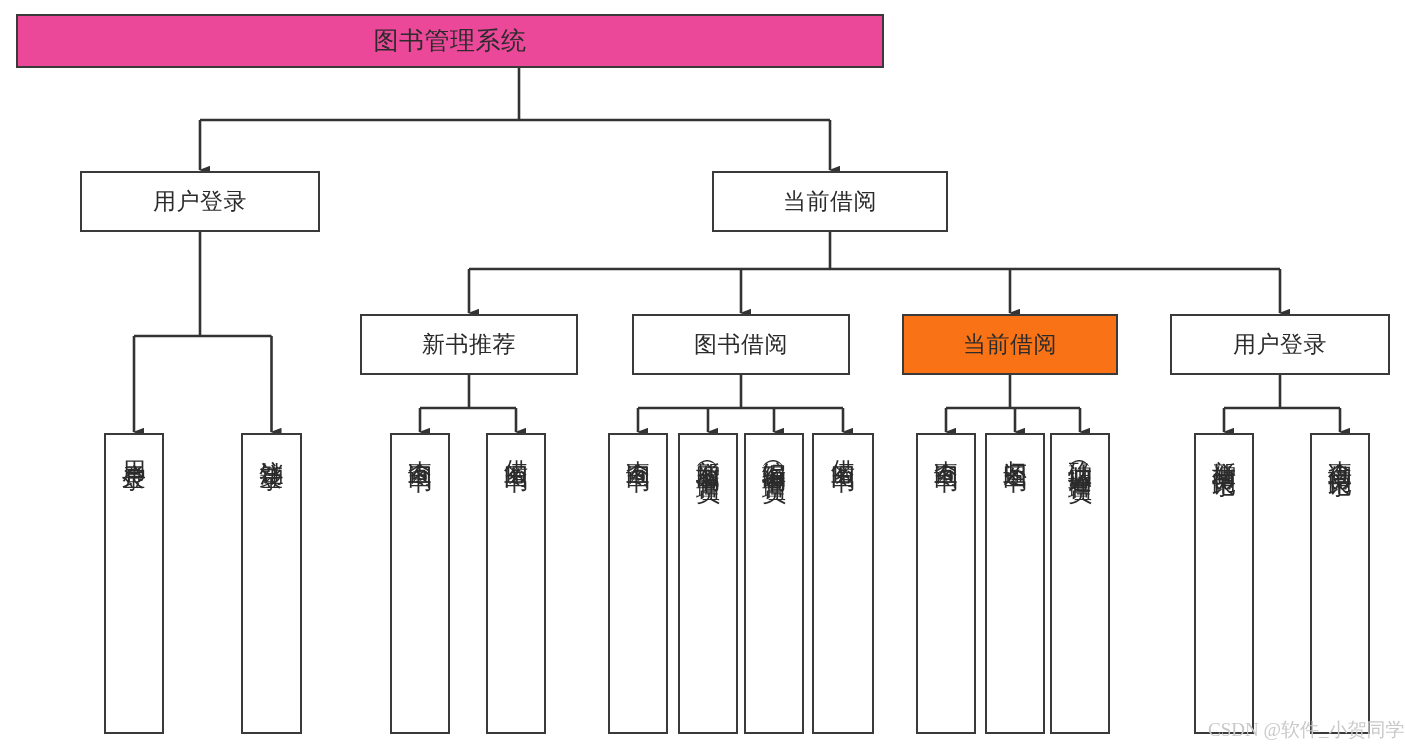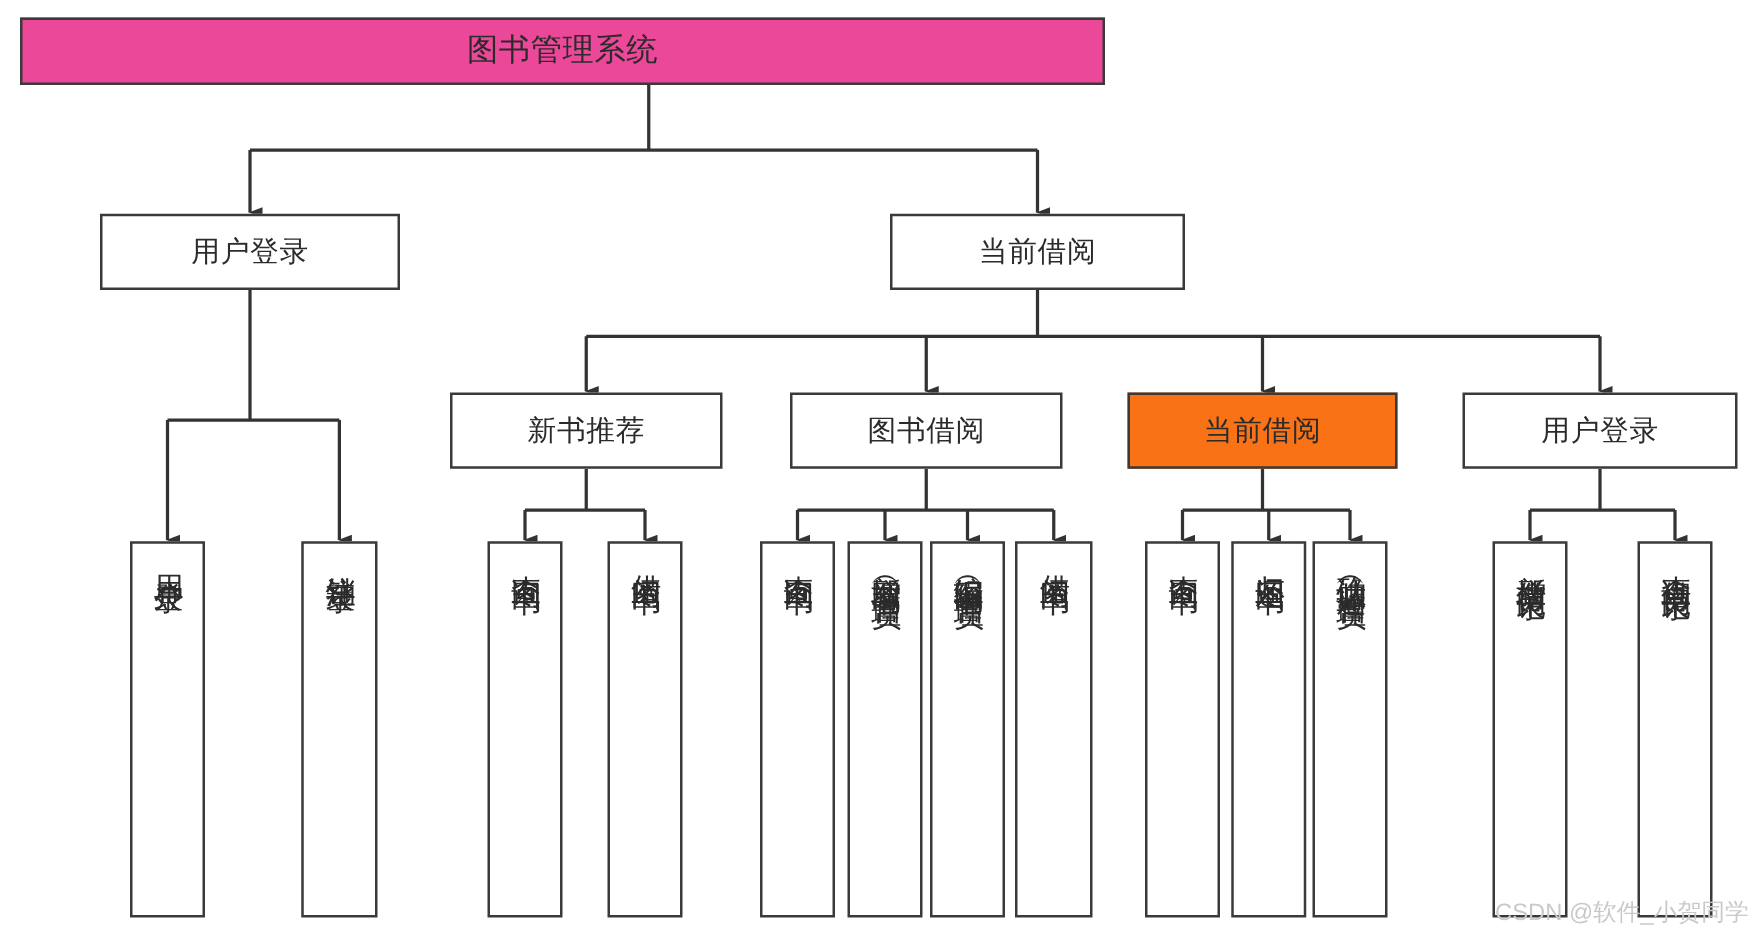--- a/index.html
+++ b/index.html
@@ -57,23 +57,24 @@
     text-orientation: upright;
     line-height: 1.0;
     letter-spacing: 3px;
     white-space: pre-wrap;
     max-height: 288px;
   }
   .watermark {
     position: absolute;
     color: #c9c9c9;
     font-size: 19px;
-    font-family: Liberation Sans, sans-serif;
+    font-family: Liberation Serif, serif;
     white-space: nowrap;
     user-select: none;
+    margin-left: 12px;
   }
 </style>
 </head>
 <body>
 
 <div id="diagram-root" style="background: rgb(255, 255, 255);">
 
   <svg class="diagram-canvas" viewBox="0 0 1405 747" xmlns="http://www.w3.org/2000/svg">
     <defs>
       <marker id="arrowhead" markerWidth="10" markerHeight="12" refX="4.2" refY="10" orient="auto" markerUnits="userSpaceOnUse">

